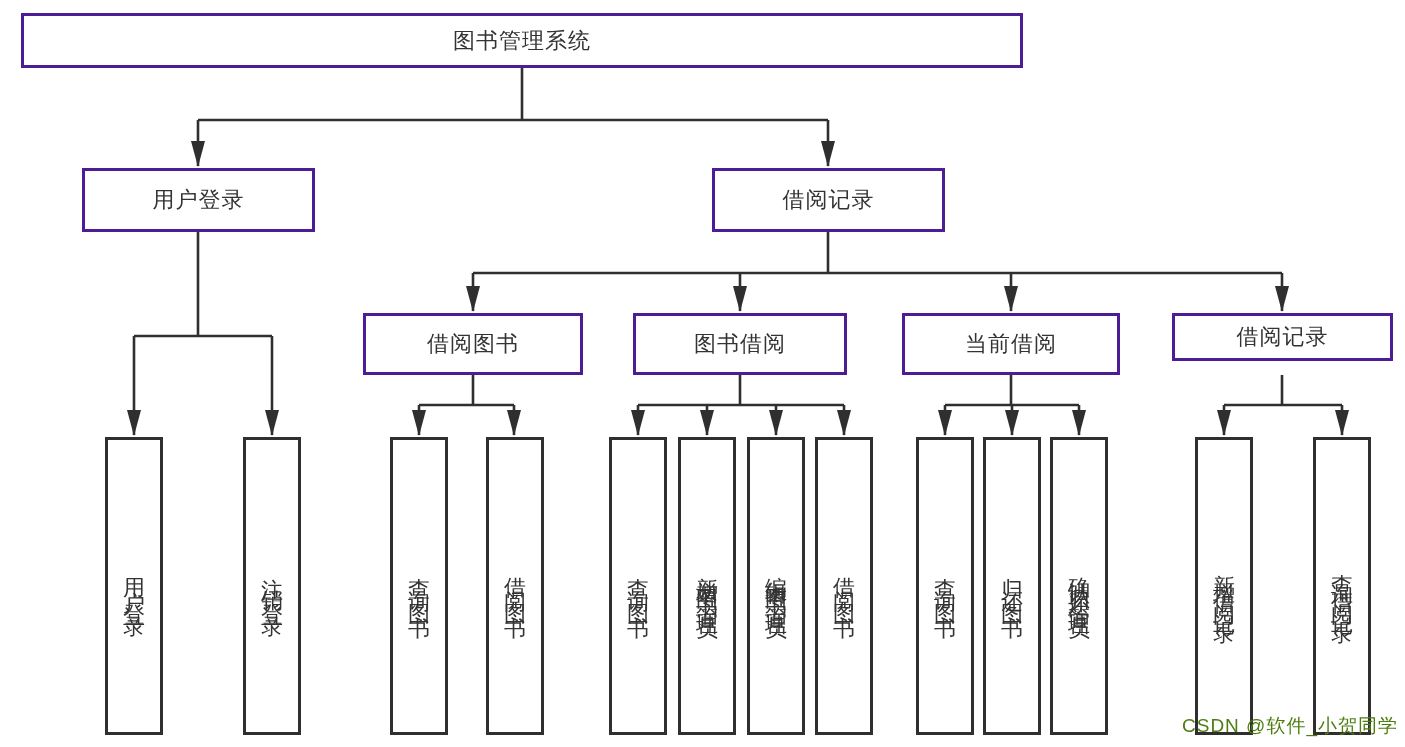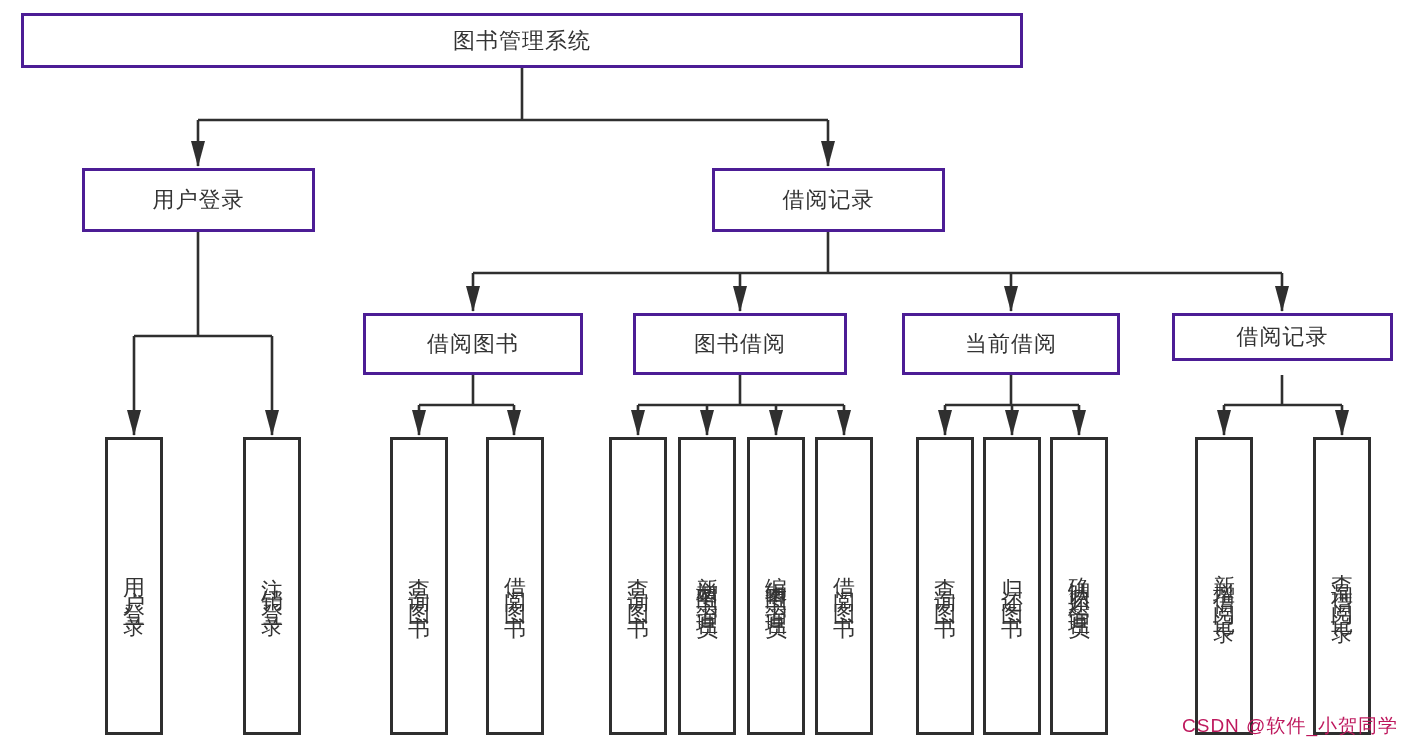--- a/index.html
+++ b/index.html
@@ -32,21 +32,21 @@
   .vbox span{
     writing-mode:vertical-rl;
     text-orientation:mixed;
     letter-spacing:13px;
     line-height:1;
   }
   .vbox.mid span{letter-spacing:10px;}
   .vbox.tight span{letter-spacing:6px;}
   #watermark{
     position:absolute;left:1182px;top:713px;
-    color:#be185d;font-size:19px;letter-spacing:1px;
+    color:#4d7c0f;font-size:19px;letter-spacing:1px;
     white-space:nowrap;
   }
 </style>
 </head>
 <body>
 
 <div id="stage">
 
   <svg id="wires" viewBox="0 0 1405 747" xmlns="http://www.w3.org/2000/svg">
     <defs>

